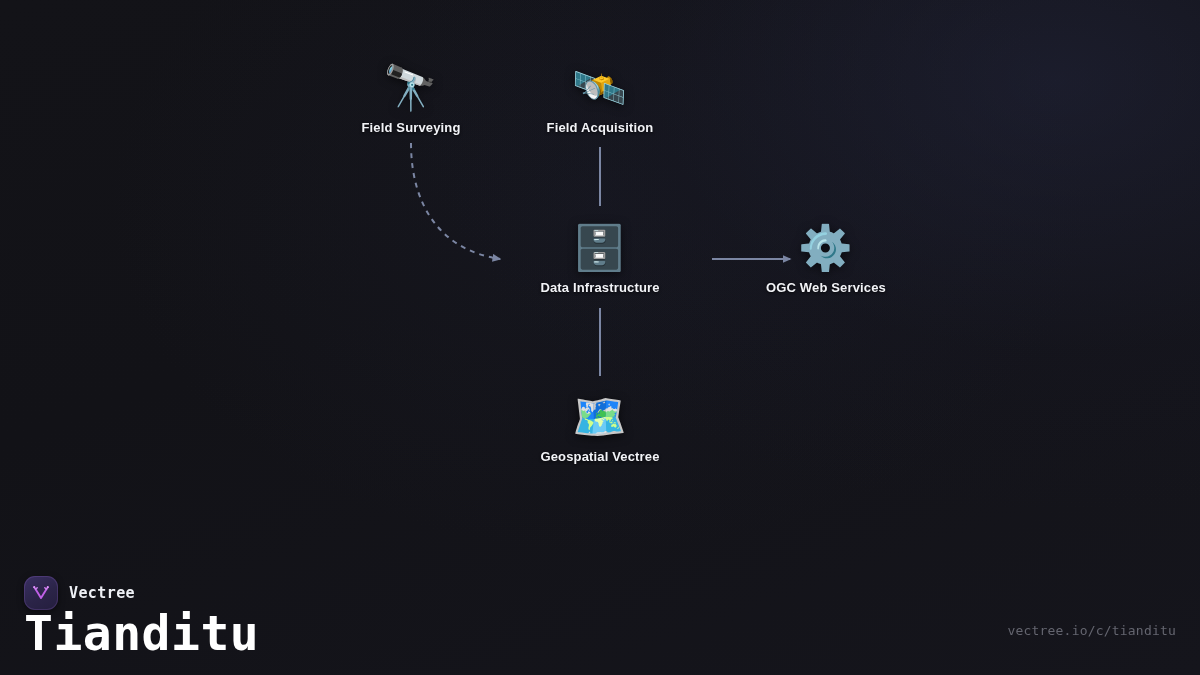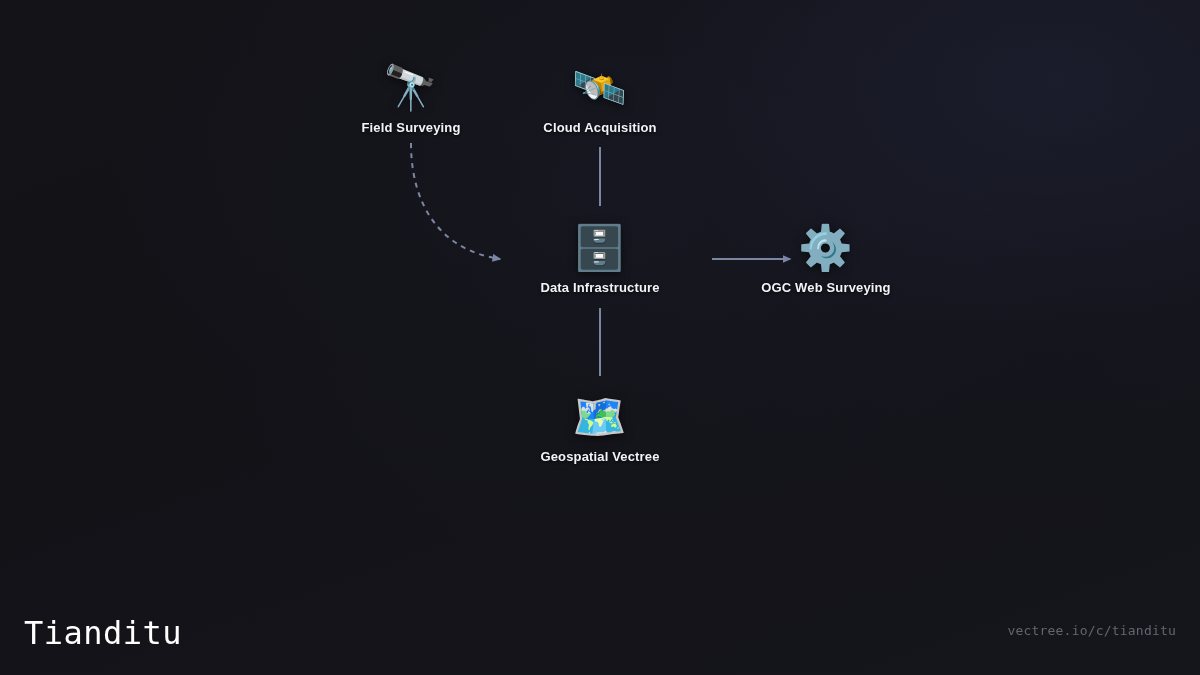--- a/index.html
+++ b/index.html
@@ -83,22 +83,22 @@
     font-size: 15px;
     font-weight: bold;
     color: #eef0f5;
     letter-spacing: 0.4px;
   }
   .page-title {
     position: absolute;
     left: 24px;
     top: 610px;
     font-family: "DejaVu Sans Mono", monospace;
-    font-size: 32px;
-    font-weight: normal;
+    font-size: 48px;
+    font-weight: bold;
     color: #ffffff;
     letter-spacing: 0.5px;
     line-height: 46px;
   }
   .page-url {
     position: absolute;
     right: 24px;
     top: 623px;
     font-family: "DejaVu Sans Mono", monospace;
     font-size: 13px;
@@ -130,37 +130,49 @@
       <line x1="600" y1="308" x2="600" y2="376" stroke="#7b86a3" stroke-width="2"></line>
     </svg>
 
     <div class="node" style="left:411px; top:62px;">
       <span class="node-icon">🔭</span>
       <span class="node-label">Field Surveying</span>
     </div>
 
     <div class="node" style="left:600px; top:62px;">
       <span class="node-icon">🛰️</span>
-      <span class="node-label">Cloud Acquisition</span>
+      <span class="node-label">Field Acquisition</span>
     </div>
 
     <div class="node" style="left:600px; top:222px;">
       <span class="node-icon">🗄️</span>
       <span class="node-label">Data Infrastructure</span>
     </div>
 
     <div class="node" style="left:826px; top:222px;">
       <span class="node-icon">⚙️</span>
-      <span class="node-label">OGC Web Surveying</span>
+      <span class="node-label">OGC Web Services</span>
     </div>
 
     <div class="node" style="left:600px; top:391px;">
       <span class="node-icon">🗺️</span>
       <span class="node-label">Geospatial Vectree</span>
     </div>
 
   </div>
 
+  <div class="brand-row">
+    <div class="brand-logo">
+      <svg width="20" height="20" viewBox="0 0 20 20">
+        <path d="M4.6 6.2 L10 15 L15.4 6.2" fill="none" stroke="#c060e8" stroke-width="1.9" stroke-linecap="round" stroke-linejoin="round"></path>
+        <path d="M4.6 6.2 L3.3 4.4 M4.6 6.2 L6.2 4.7" fill="none" stroke="#d07ef0" stroke-width="1.5" stroke-linecap="round"></path>
+        <path d="M15.4 6.2 L16.7 4.4 M15.4 6.2 L13.8 4.7" fill="none" stroke="#d07ef0" stroke-width="1.5" stroke-linecap="round"></path>
+        <circle cx="3.2" cy="4.2" r="1.1" fill="#e090ff"></circle>
+        <circle cx="16.8" cy="4.2" r="1.1" fill="#e090ff"></circle>
+      </svg>
+    </div>
+    <span class="brand-name">Vectree</span>
+  </div>
 
   <div class="page-title">Tianditu</div>
   <div class="page-url">vectree.io/c/tianditu</div>
 
 </div>
 
 </body></html>

